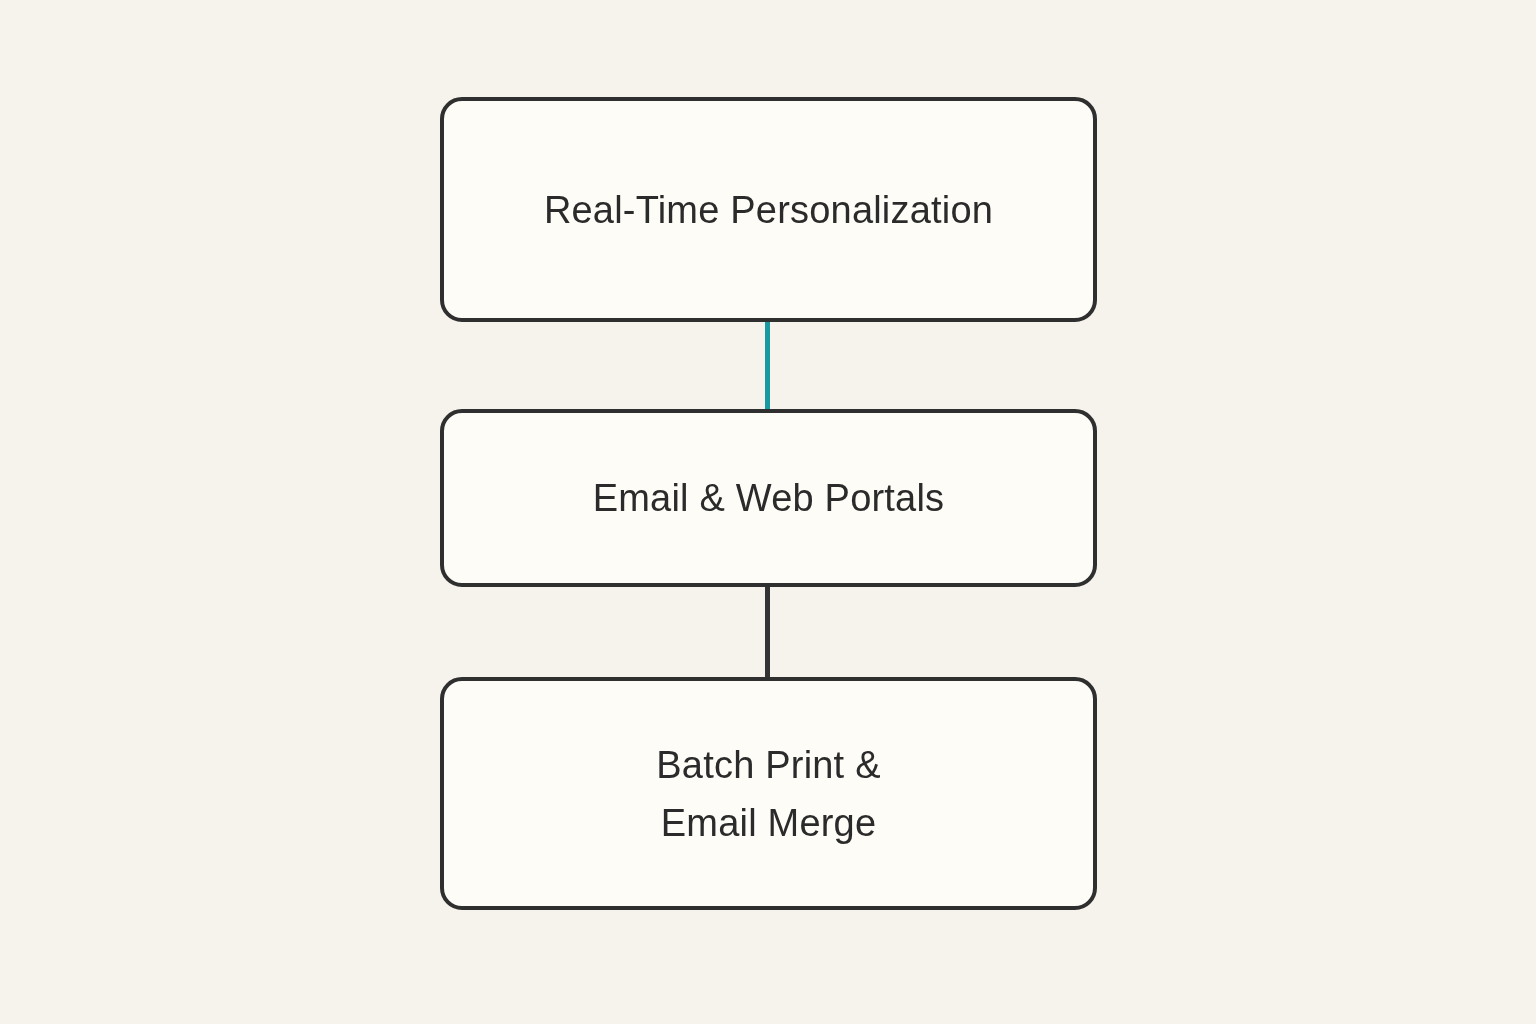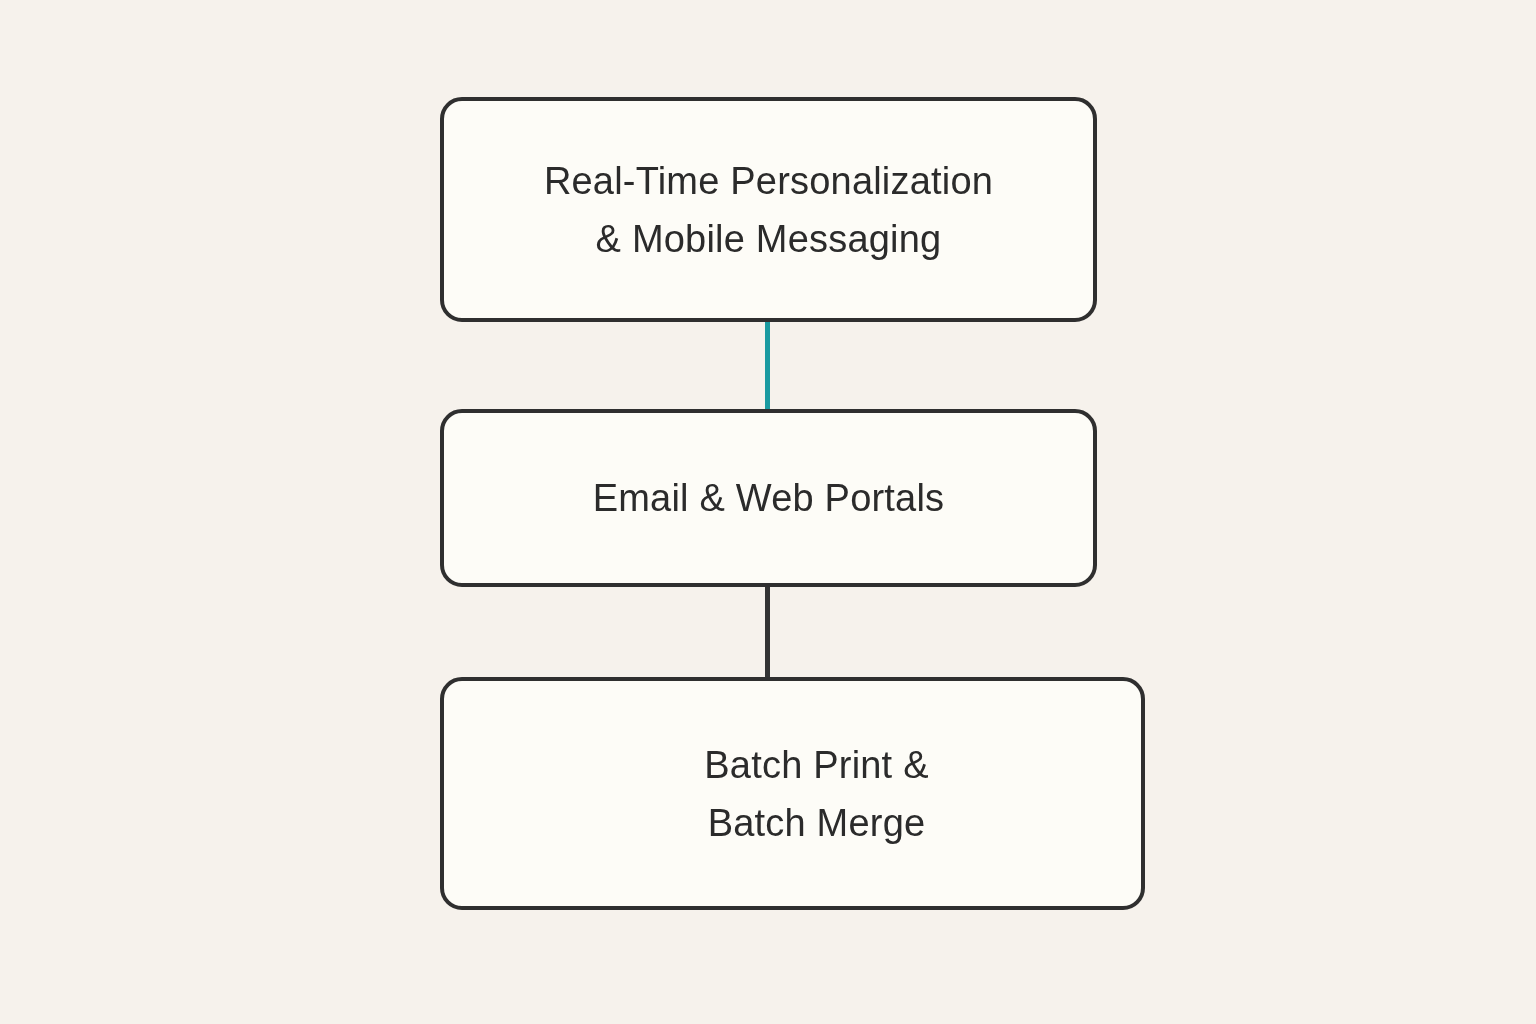--- a/index.html
+++ b/index.html
@@ -31,42 +31,41 @@
   .node .label-line {
     font-size: 38px;
     line-height: 58px;
     font-weight: 500;
     letter-spacing: 0.2px;
     color: var(--text, #2b2b2b);
     white-space: nowrap;
   }
   #node-realtime { top: 97px;  height: 217px; }
   #node-email    { top: 409px; height: 170px; }
-  #node-batch    { top: 677px; height: 225px; padding-left: 48px; }
+  #node-batch    { top: 677px; height: 225px; }
   .connector {
     position: absolute;
     left: 765px;
     width: 5px;
     z-index: 0;
   }
   #connector-1 { top: 320px; height: 90px; background: var(--conn1, #1a9aa0); }
   #connector-2 { top: 579px; height: 100px; background: var(--conn2, #333333); }
 </style>
 </head>
 <body>
 
 <div class="connector" id="connector-1"></div>
 
 <div class="connector" id="connector-2"></div>
 
 <div class="node" id="node-realtime">
   <span class="label-line">Real-Time Personalization</span>
-  <span class="label-line">&amp; Mobile Messaging</span>
 </div>
 
 <div class="node" id="node-email">
   <span class="label-line">Email &amp; Web Portals</span>
 </div>
 
 <div class="node" id="node-batch">
   <span class="label-line">Batch Print &amp;</span>
-  <span class="label-line">Batch Merge</span>
+  <span class="label-line">Email Merge</span>
 </div>
 
 </body></html>

